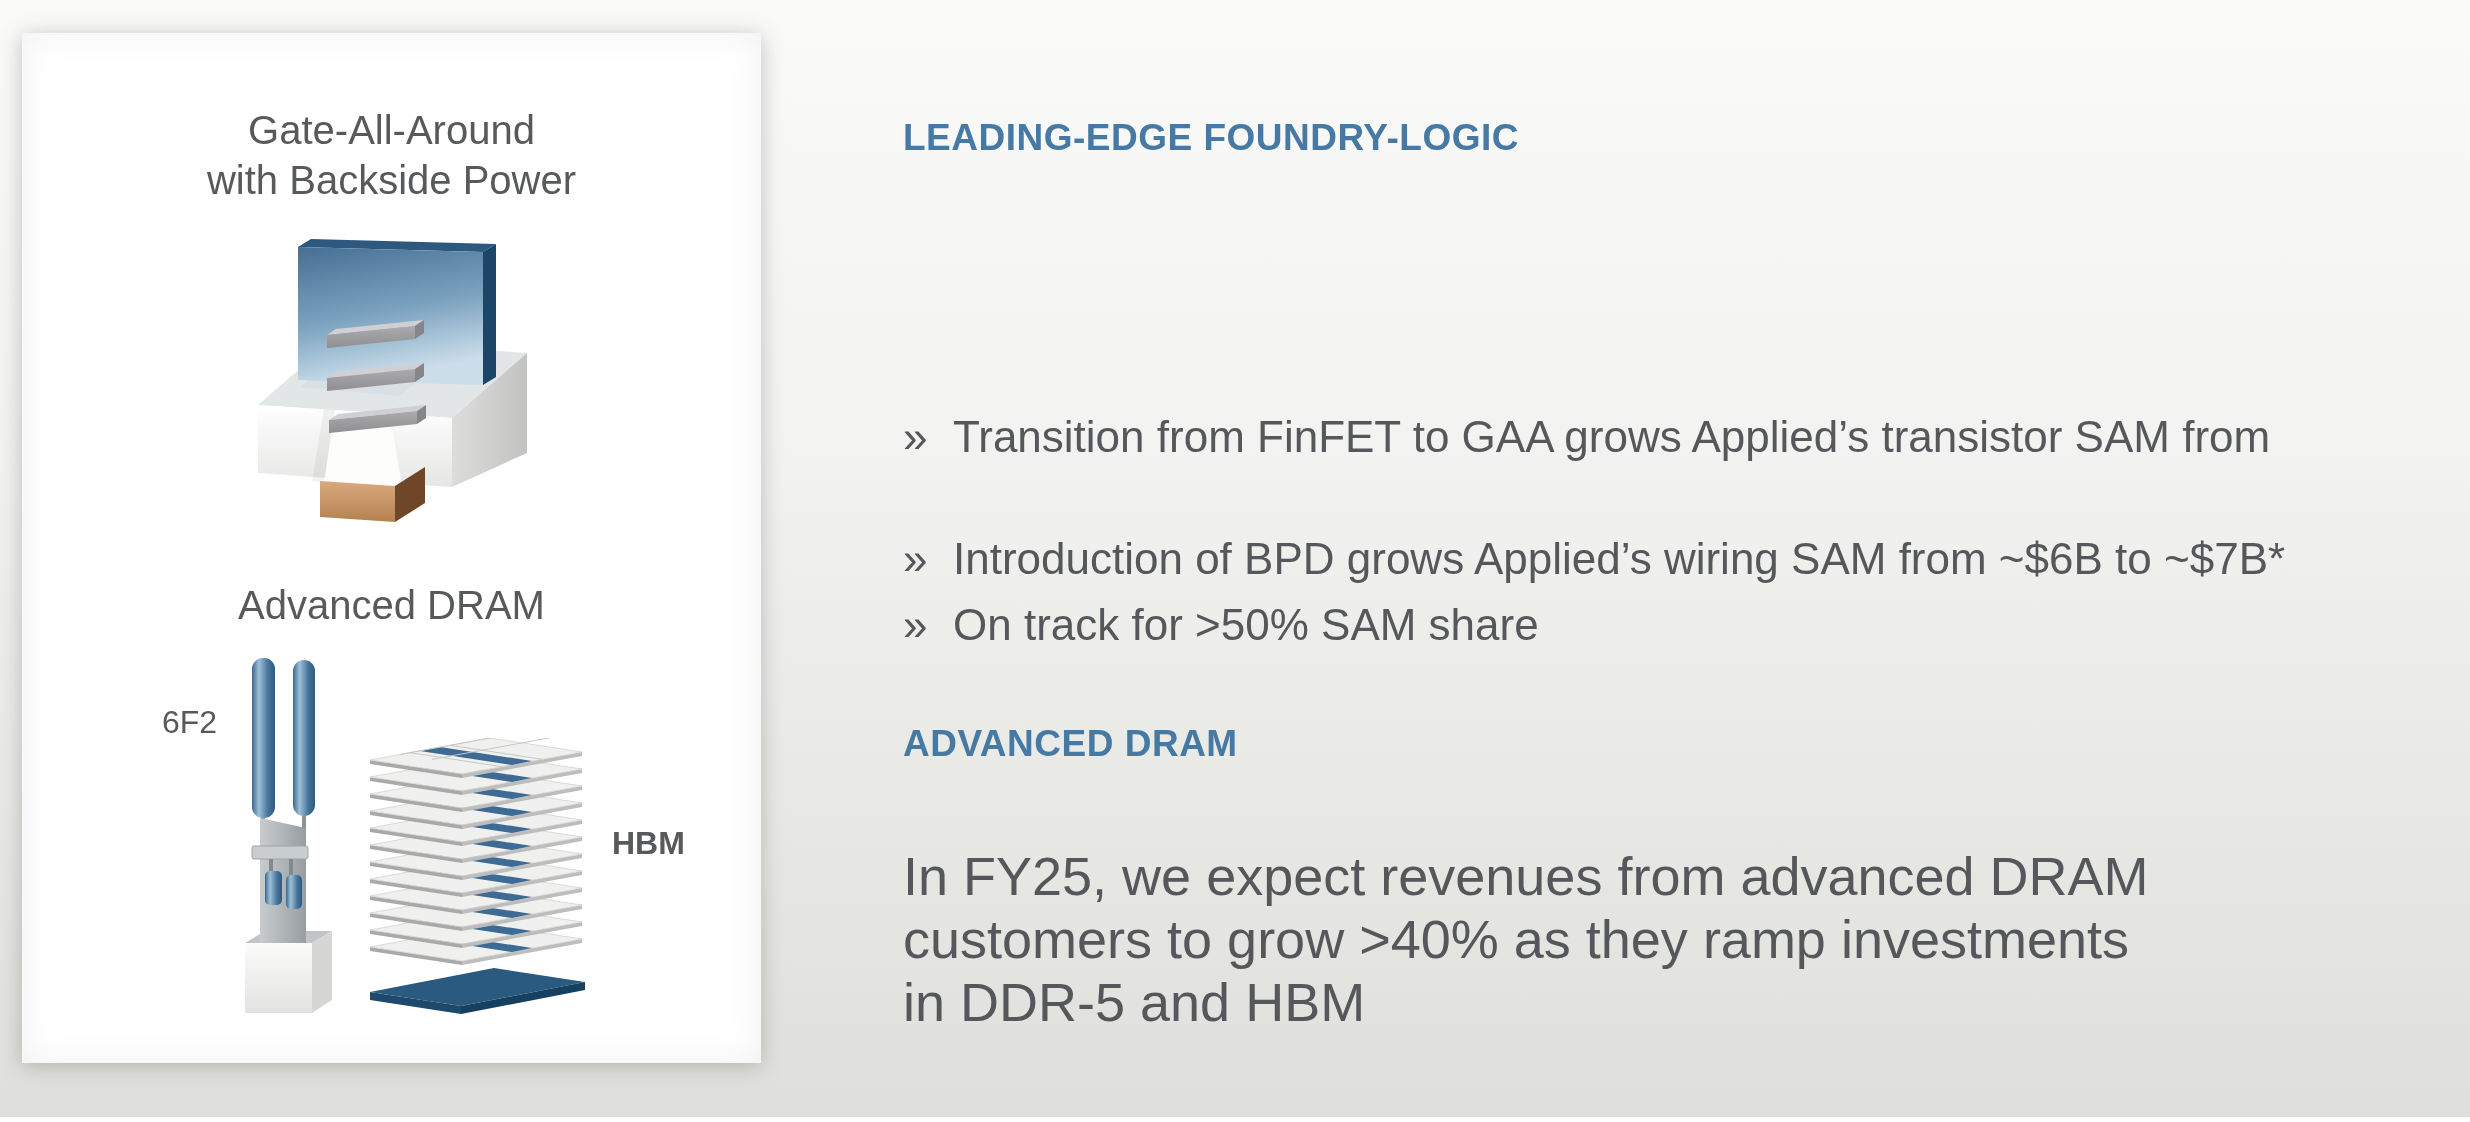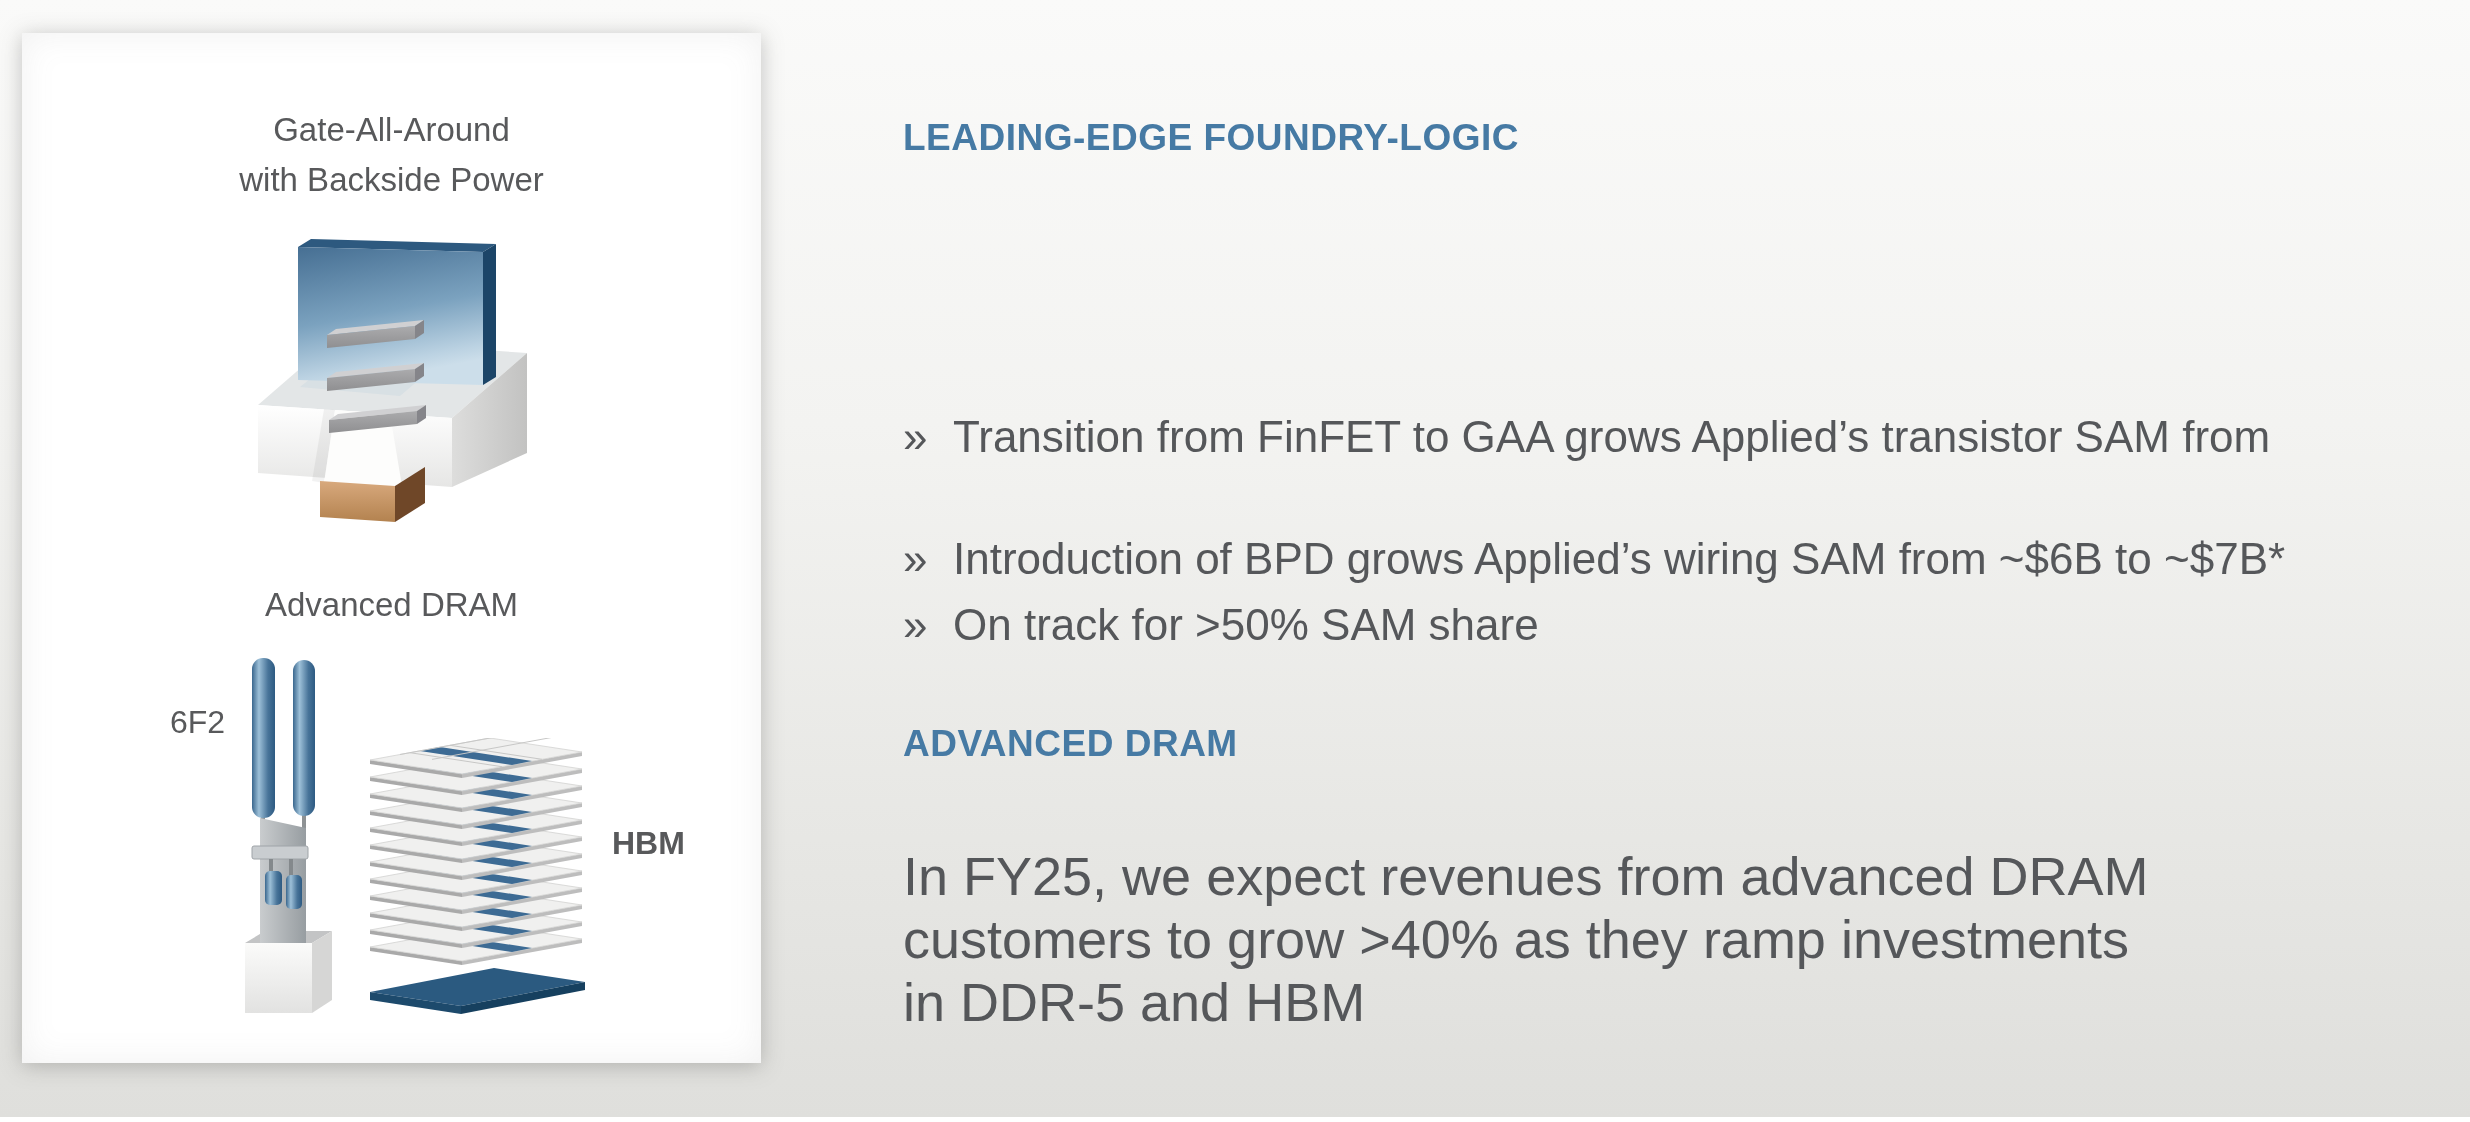--- a/index.html
+++ b/index.html
@@ -7,21 +7,21 @@
   .slide{position:relative;width:2470px;height:1117px;overflow:hidden;
          background:linear-gradient(180deg,#fafaf9 0%,#f3f3f1 38%,#e7e7e4 75%,#dfdfdc 100%);}
   .card{position:absolute;left:22px;top:33px;width:739px;height:1030px;background:#ffffff;
         box-shadow:0 3px 20px rgba(90,90,85,0.35), inset 0 0 34px rgba(120,120,115,0.10);}
   .abs{position:absolute;}
   .nowrap{white-space:nowrap;}
   .h-blue{color:#467AA4;font-weight:bold;font-size:37px;line-height:56px;letter-spacing:0.5px;}
   .body-txt{color:#55575A;font-size:54px;line-height:63px;}
   .bullet-row{color:#55575A;font-size:44px;line-height:53px;display:flex;}
   .bullet-mark{width:50px;flex:0 0 50px;}
-  .panel-title{color:#58595B;font-size:33px;line-height:50px;text-align:center;width:100%;}
+  .panel-title{color:#58595B;font-size:40px;line-height:50px;text-align:center;width:100%;}
   .small-label{color:#58595B;font-size:32px;line-height:38px;}
   sup.fnote{font-size:60%;vertical-align:super;line-height:0;}
 </style>
 </head>
 <body>
 
 <div class="slide">
 
   <div class="card">
 
@@ -83,21 +83,21 @@
           <polygon points="88,7 97,1 97,14 88,20" fill="#85858A"></polygon>
         <polygon points="0,16 88,7 88,20 0,29" fill="url(#gBar)"></polygon>
       </g>
 
       <polygon points="155,281 185,262 185,298 155,317" fill="#6F4728"></polygon>
       <polygon points="80,276 155,281 155,317 80,312" fill="url(#gCu)"></polygon>
     </svg>
 
     <div class="abs panel-title" style="top:547px;">Advanced DRAM</div>
 
-    <div class="abs small-label" style="left:148px;top:670px;text-align:right;">6F2</div>
+    <div class="abs small-label" style="left:140px;top:670px;text-align:right;">6F2</div>
 
     <svg class="abs" style="left:218px;top:617px;" width="105" height="370" viewBox="0 0 105 370">
       <defs>
         <linearGradient id="gPil" x1="0" y1="0" x2="1" y2="0">
           <stop offset="0" stop-color="#3A678E"></stop>
             <stop offset="0.3" stop-color="#9DC0D8"></stop>
           <stop offset="0.7" stop-color="#487499"></stop>
             <stop offset="1" stop-color="#2D5A82"></stop>
         </linearGradient>
         <linearGradient id="gPlate" x1="0" y1="0" x2="1" y2="0">

